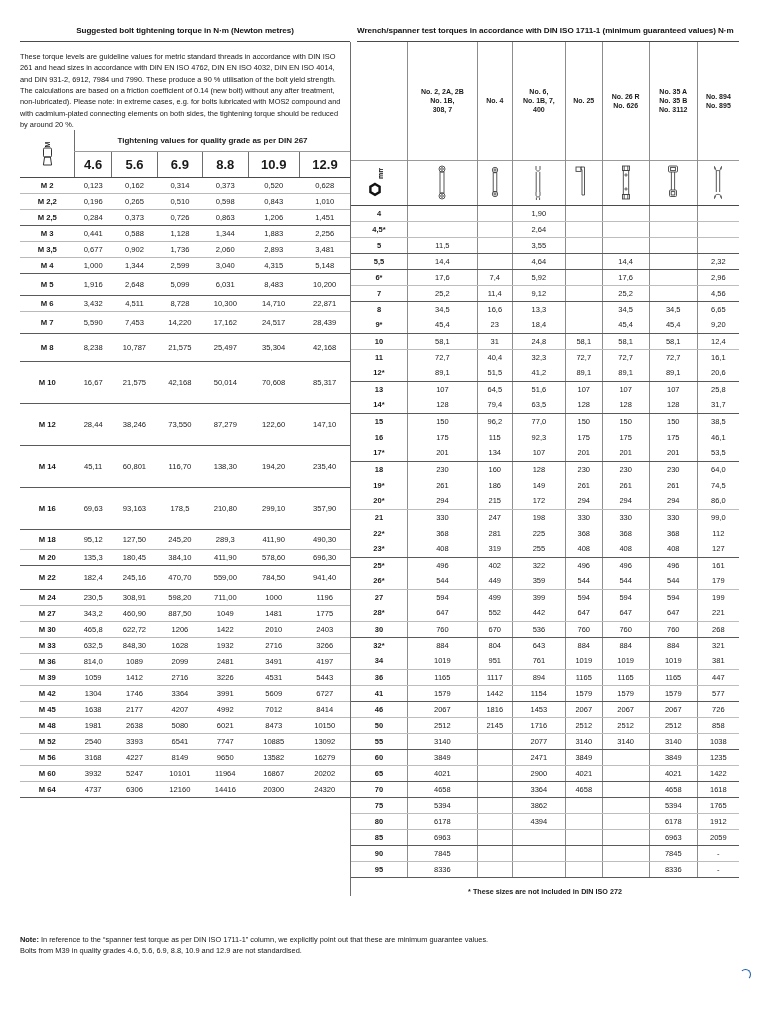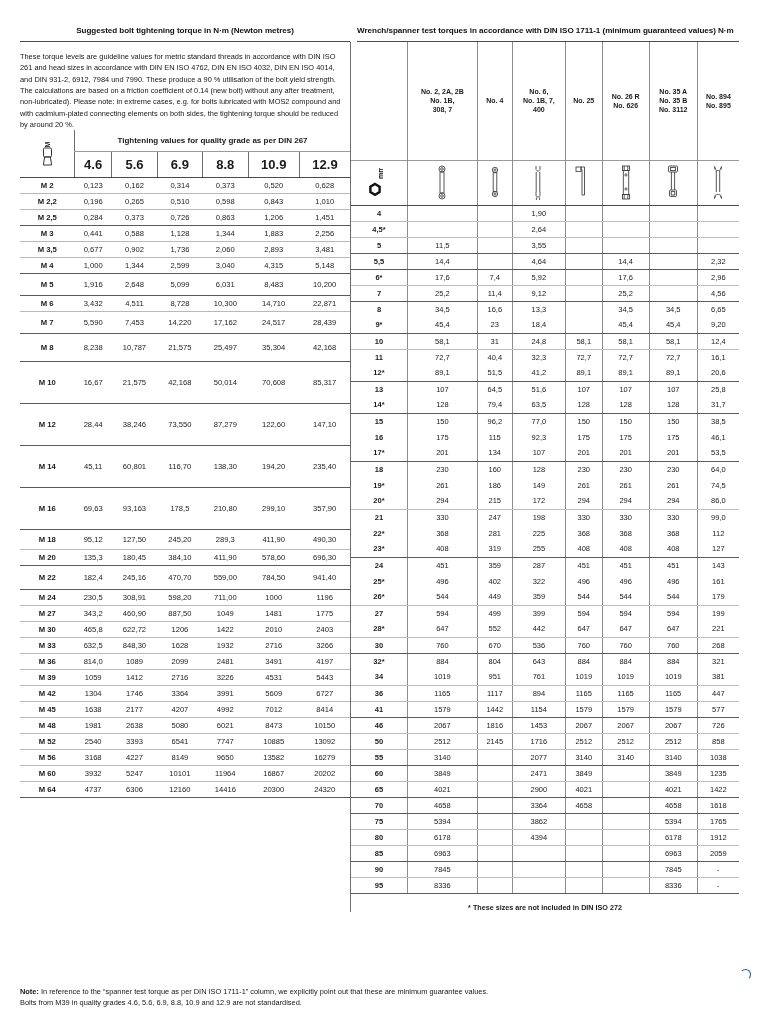--- a/index.html
+++ b/index.html
@@ -80,21 +80,21 @@
   .rt tbody tr.none td{border-bottom:none;}
   .rt .vl{border-left:1px solid #8d8d8d;}
 
   .icon-cell svg{display:block;margin:0 auto;}
 
   
   .fn-right{font-size:7.2px;font-weight:bold;text-align:center;padding-top:9px;}
 
   
   .note{
-    position:absolute;left:20px;top:986px;width:700px;
+    position:absolute;left:20px;top:934px;width:700px;
     font-size:7.4px;line-height:11.2px;color:#161616;
   }
   .note b{font-weight:bold;}
 
   .corner{
     position:absolute;right:8px;bottom:44px;width:9px;height:9px;
     border-radius:50%;border:1.4px solid #1a5fa8;
     border-left-color:transparent;border-bottom-color:transparent;
   }
 </style>
@@ -753,30 +753,20 @@
             <tr class="thick" style="height: 16px;">
               <td class="sz">23*</td>
               <td class="vl">408</td>
               <td class="vl">319</td>
               <td class="vl">255</td>
               <td class="vl">408</td>
               <td class="vl">408</td>
               <td class="vl">408</td>
               <td class="vl">127</td>
             </tr>
-            <tr class="none" style="height: 16px;">
-              <td class="sz">24</td>
-              <td class="vl">451</td>
-              <td class="vl">359</td>
-              <td class="vl">287</td>
-              <td class="vl">451</td>
-              <td class="vl">451</td>
-              <td class="vl">451</td>
-              <td class="vl">143</td>
-            </tr>
             <tr class="none" style="height: 16px; margin-top: 25px;">
               <td class="sz">25*</td>
               <td class="vl">496</td>
               <td class="vl">402</td>
               <td class="vl">322</td>
               <td class="vl">496</td>
               <td class="vl">496</td>
               <td class="vl">496</td>
               <td class="vl">161</td>
             </tr>

